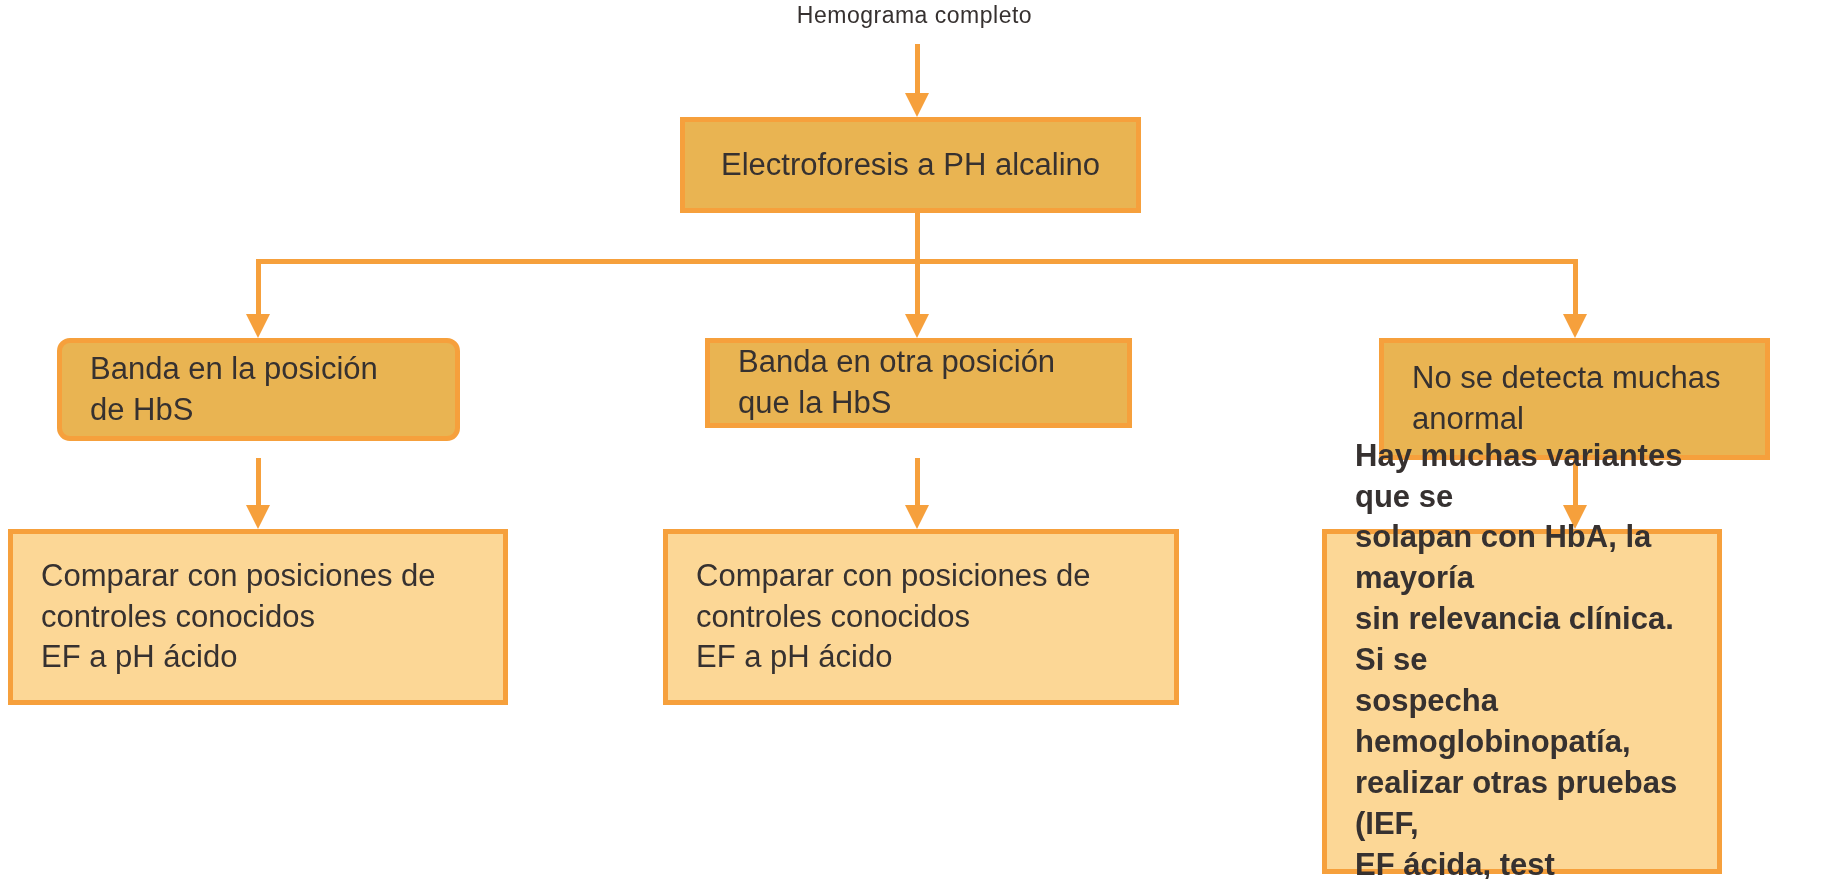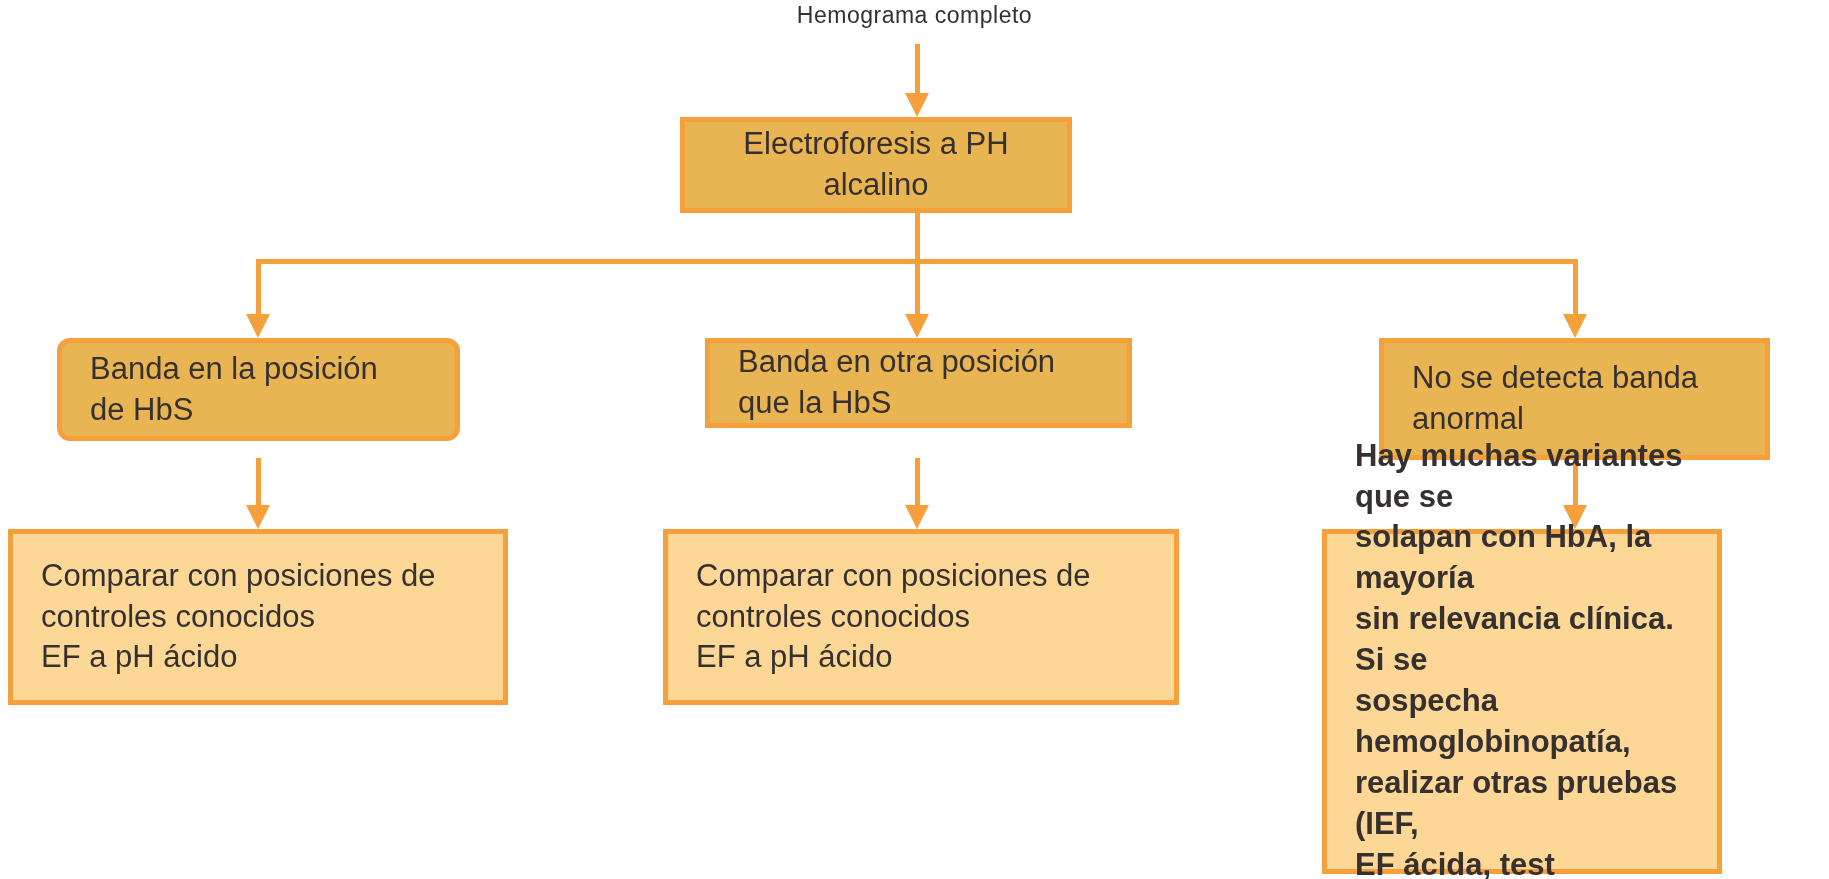--- a/index.html
+++ b/index.html
@@ -14,21 +14,21 @@
   .node{
     position:absolute;border:5px solid var(--accent,#F6A03C);box-sizing:border-box;
     display:flex;align-items:center;font-size:31px;line-height:1.32;white-space:pre-line;
   }
   .node.dark{background:var(--fill-dark,#E9B452);}
   .node.light{background:var(--fill-light,#FCD796);}
   .node .node-text{display:block;padding:4px 18px 4px 28px;}
   .node.center{justify-content:center;}
   .node.center .node-text{padding:4px 10px;text-align:center;}
 
-  #node-root    {left:680px;top:117px;width:392px;height:96px;}
+  #node-root    {left:680px;top:117px;width:461px;height:96px;}
   #node-branch-0{left:57px;  top:338px;width:403px;height:103px;border-radius:13px;}
   #node-branch-1{left:705px; top:338px;width:427px;height:90px;}
   #node-branch-2{left:1379px;top:338px;width:391px;height:122px;}
   #node-result-0{left:8px;   top:529px;width:500px;height:176px;}
   #node-result-1{left:663px; top:529px;width:516px;height:176px;}
   #node-result-2{left:1322px;top:529px;width:400px;height:345px;font-weight:bold;}
 
   .hline{position:absolute;background:var(--accent,#F6A03C);height:5px;}
   #connector-h{left:256px;top:259px;width:1322px;}
 
@@ -79,21 +79,21 @@
 
   <div class="node dark" id="node-branch-0">
     <span class="node-text">Banda en la posición
 de HbS</span>
   </div>
   <div class="node dark" id="node-branch-1">
     <span class="node-text">Banda en otra posición
 que la HbS</span>
   </div>
   <div class="node dark" id="node-branch-2">
-    <span class="node-text">No se detecta banda
+    <span class="node-text">No se detecta muchas
 anormal</span>
   </div>
 
   <div class="varrow" id="arrow-result-left">
     <i class="shaft"></i>
     <i class="head"></i>
   </div>
   <div class="varrow" id="arrow-result-mid">
     <i class="shaft"></i>
     <i class="head"></i>

